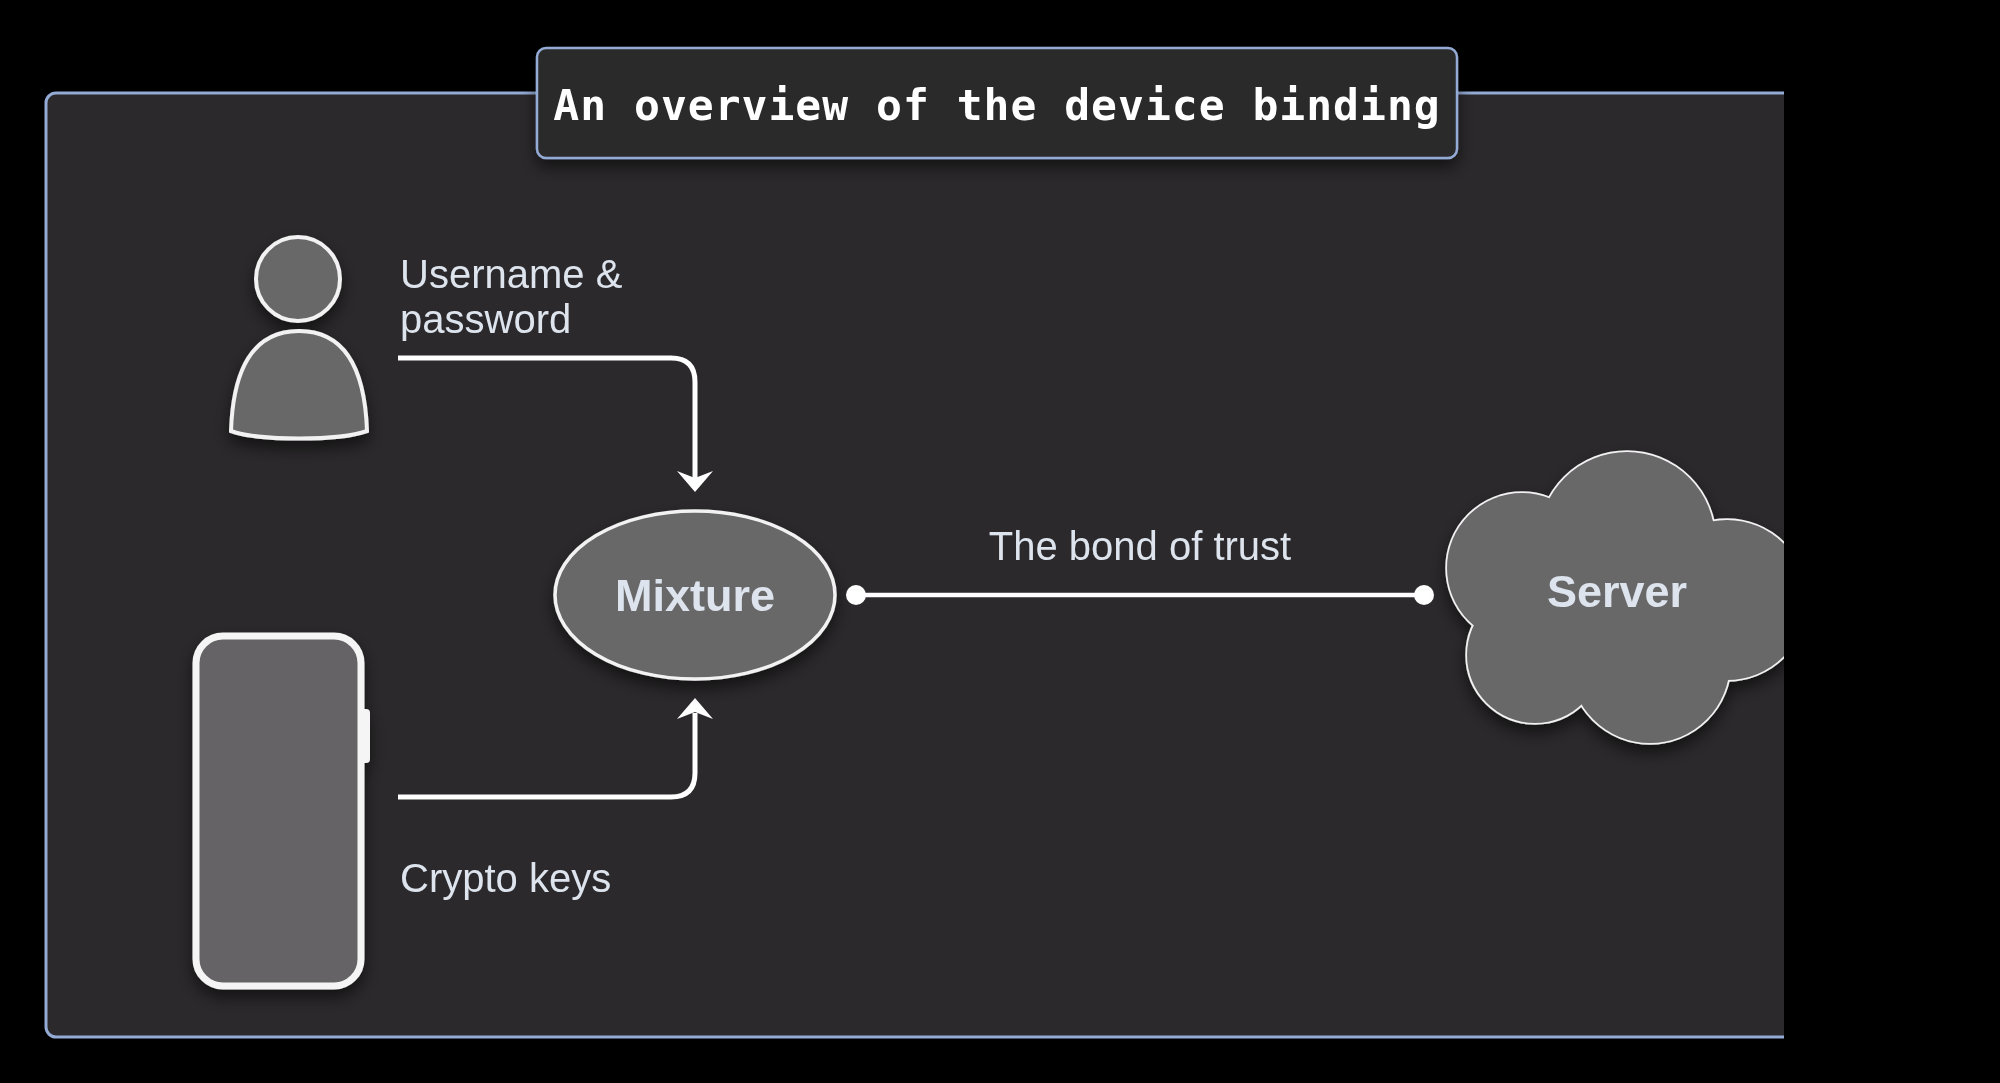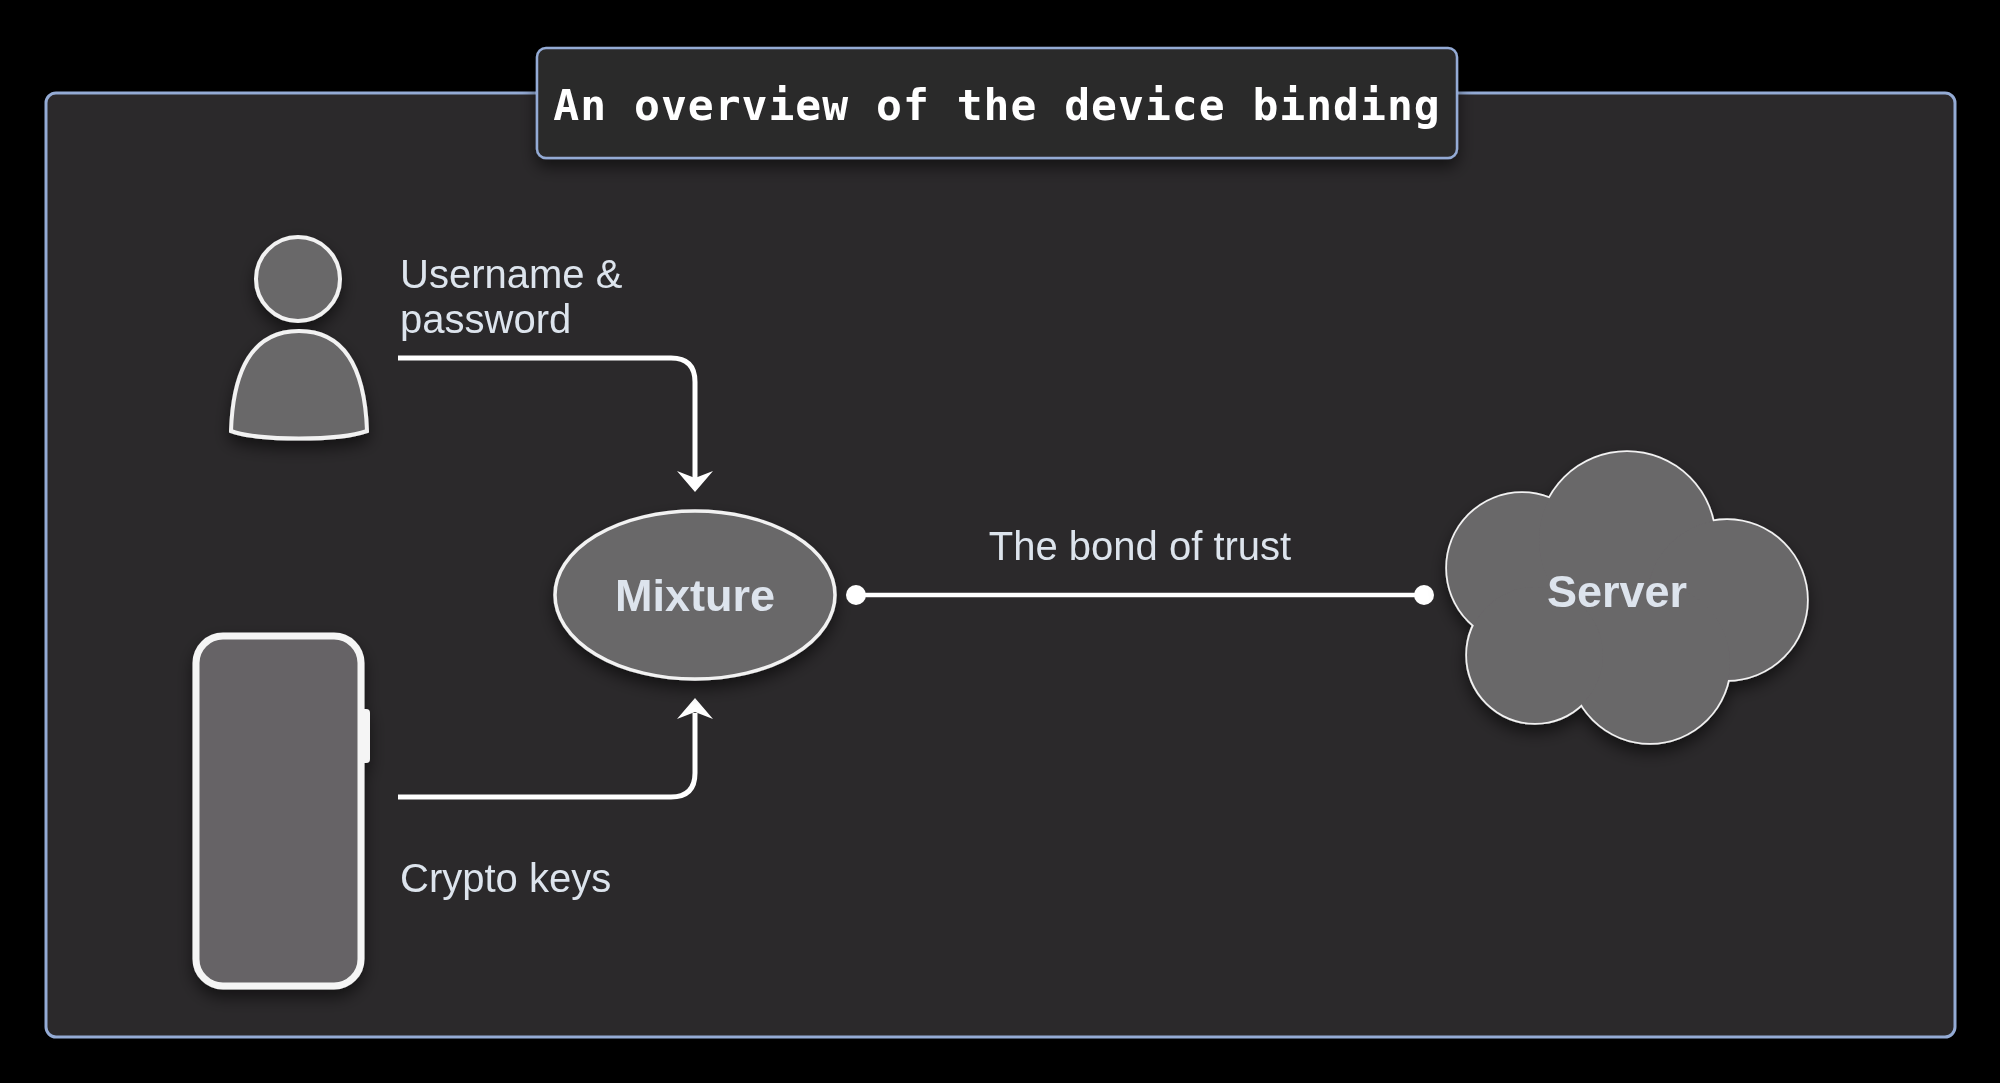--- a/index.html
+++ b/index.html
@@ -1,16 +1,16 @@
 <!DOCTYPE html>
 <html style="--canvas_bg: #000000; --panel_bg: #2b292b; --panel_border: #94abd5; --shape_fill: #696769; --phone_fill: #666466; --shape_stroke: #f2f2f2; --connector: #ffffff; --text: #dde4ed; --title_text: #ffffff;"><head>
 <meta charset="utf-8">
 <style>
   html,body{margin:0;padding:0;background:#000;}
-  .canvas{position:relative;width:2000px;height:1083px;background:var(--canvas_bg);overflow:hidden;}
+  .canvas{position:relative;width:1784px;height:1083px;background:var(--canvas_bg);overflow:hidden;}
   svg{position:absolute;left:0;top:0;}
 
   .panel{fill:var(--panel_bg);stroke:var(--panel_border);stroke-width:3;}
   .titlebox{fill:var(--panel_bg);stroke:var(--panel_border);stroke-width:2.5;}
   .title-text{fill:var(--title_text);font-family:"DejaVu Sans Mono","Liberation Mono",monospace;
               font-weight:bold;font-size:43px;text-anchor:middle;letter-spacing:1px;}
 
   .shape{fill:var(--shape_fill);stroke:var(--shape_stroke);stroke-width:4;}
   .shape-thin{fill:var(--shape_fill);stroke:var(--shape_stroke);stroke-width:3.5;}
   .fillonly{fill:var(--shape_fill);stroke:none;}

